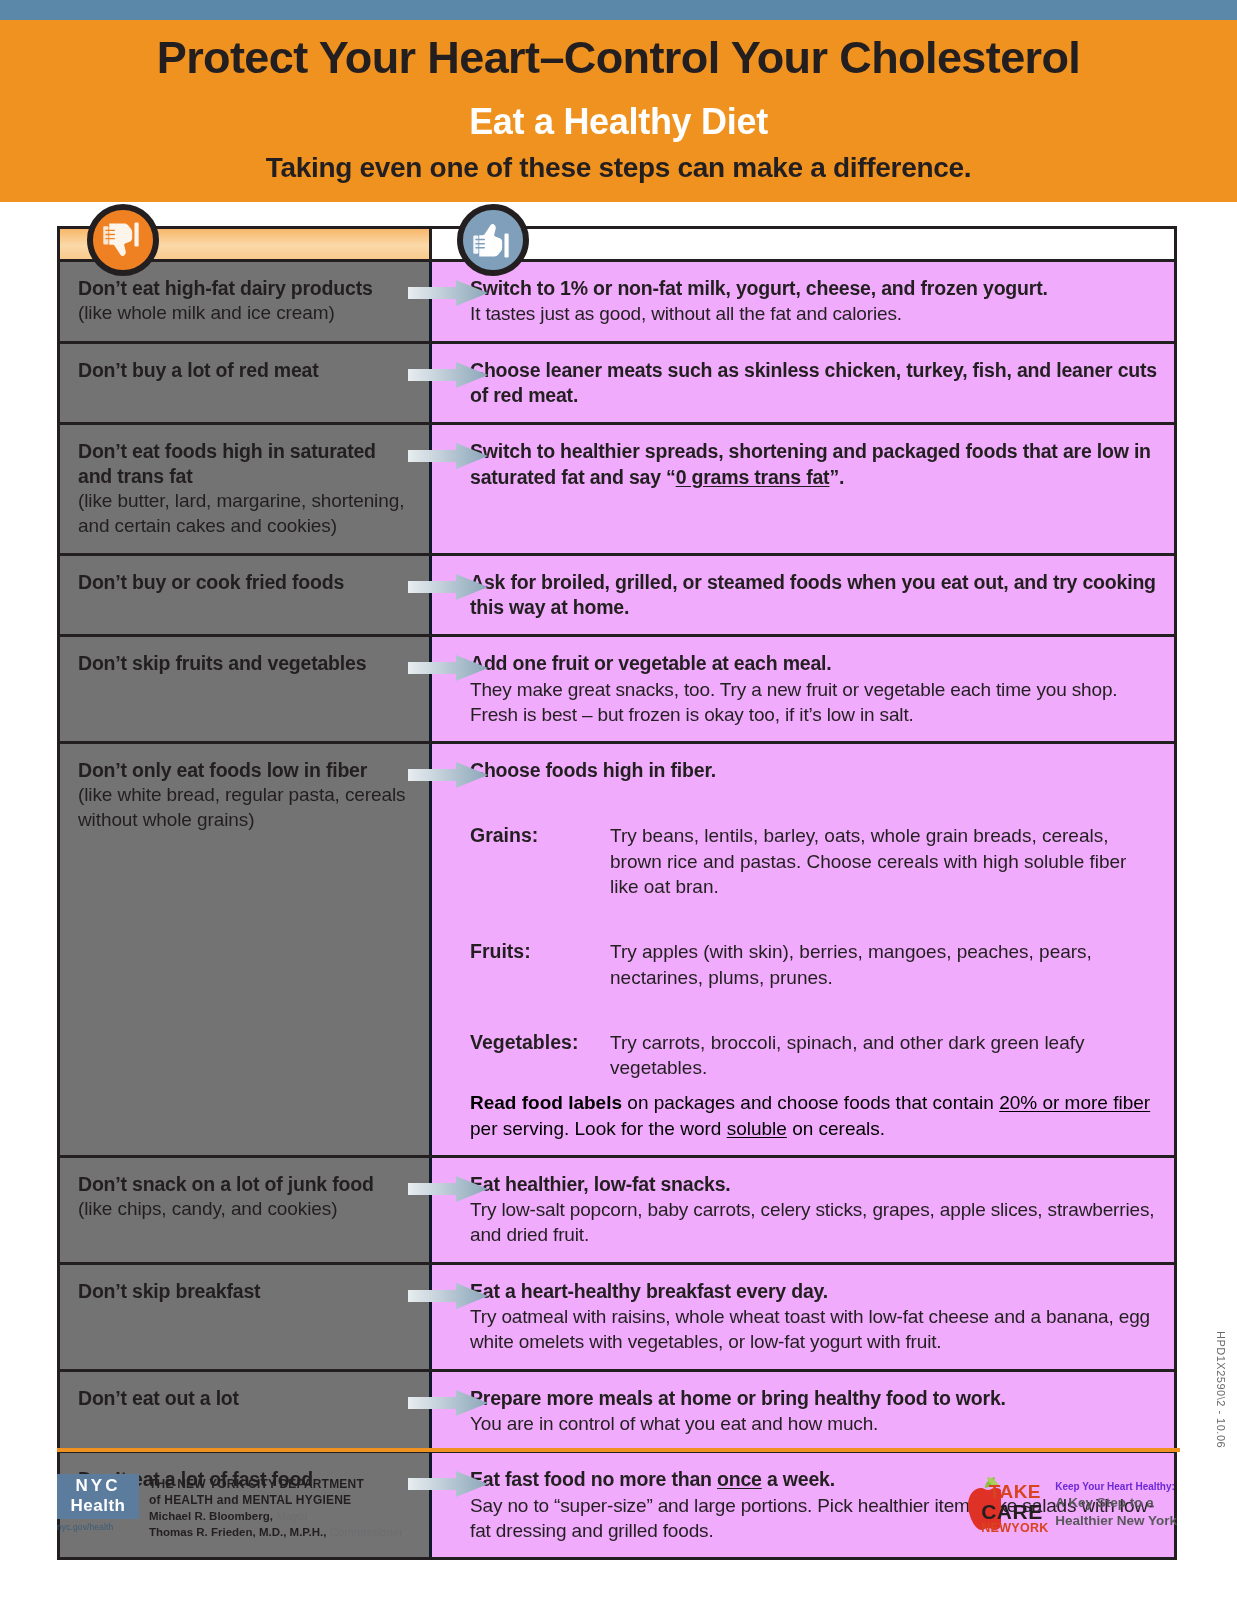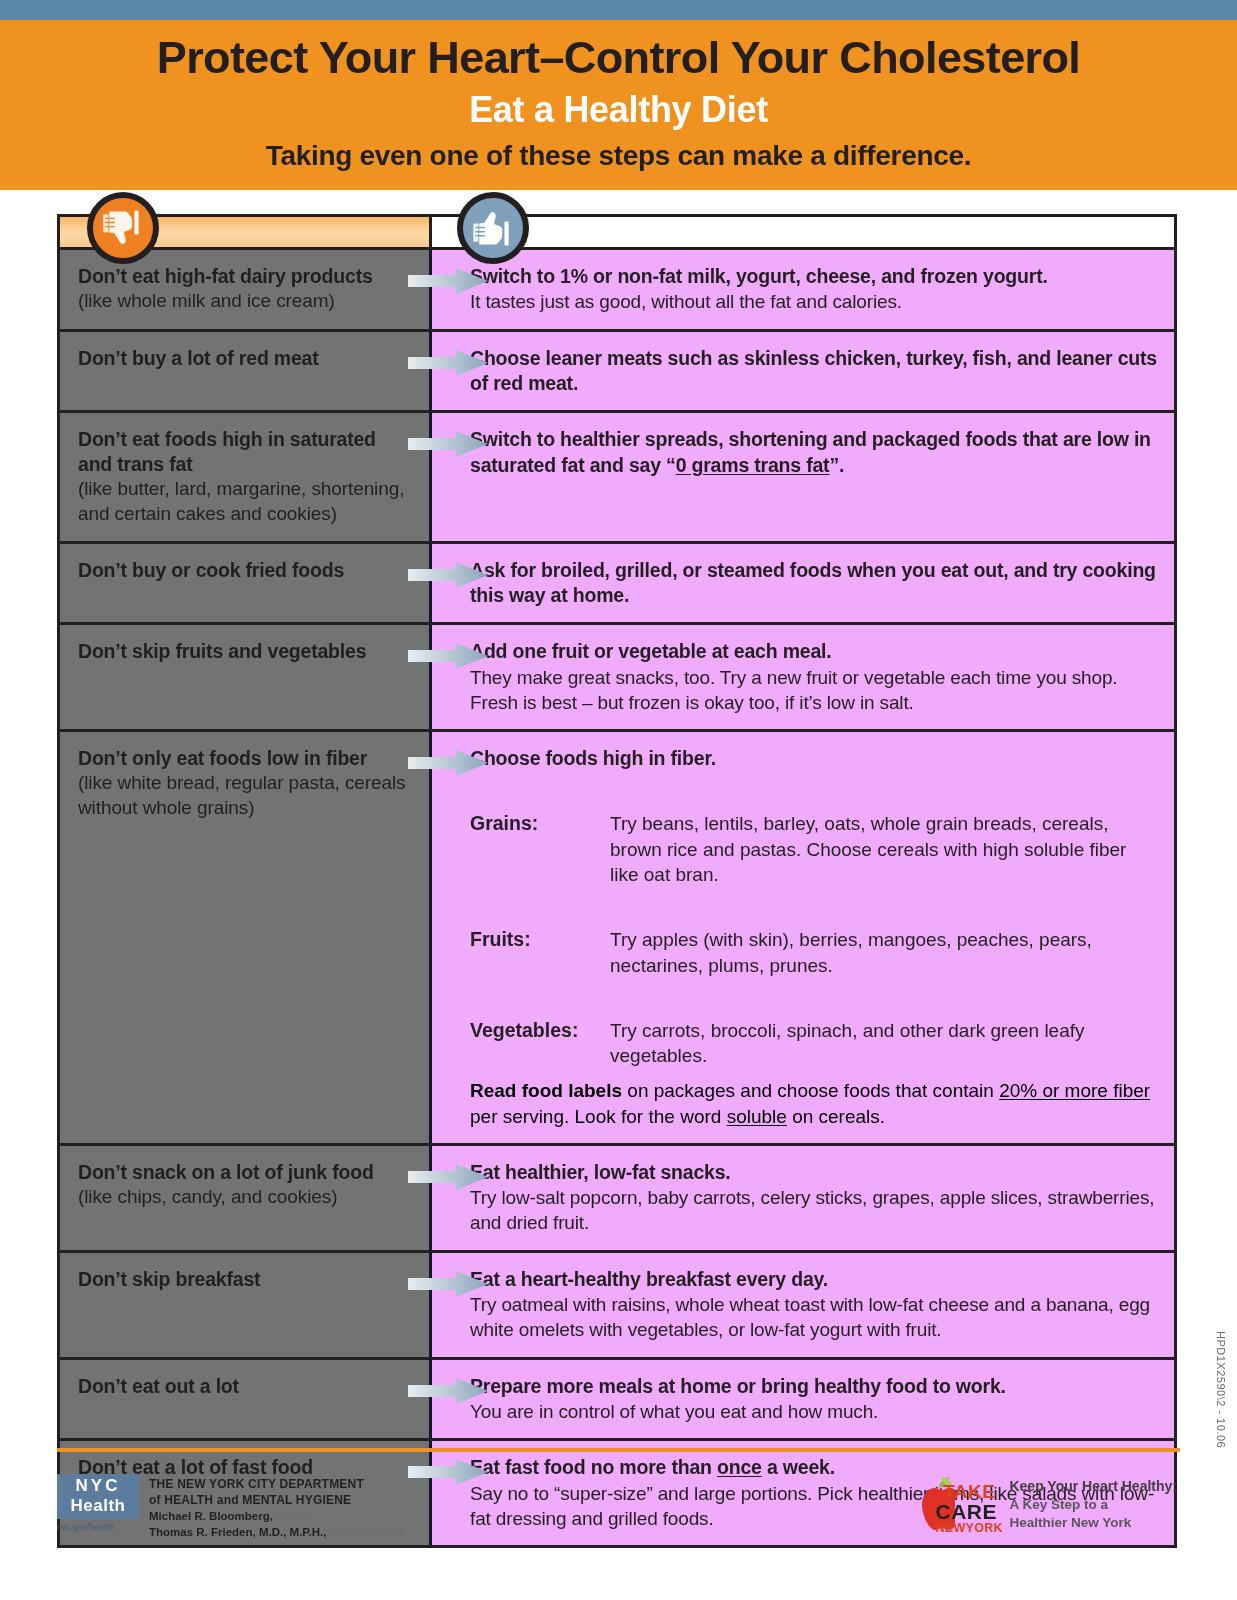--- a/index.html
+++ b/index.html
@@ -35,21 +35,21 @@
     color: #231f20;
     letter-spacing: -0.6px;
     line-height: 1.08;
     white-space: nowrap;
   }
   .banner h2 {
     font-size: 36px;
     font-weight: 700;
     color: #ffffff;
     line-height: 1.25;
-    margin-top: 4px;
+    margin-top: 16px;
     letter-spacing: -0.3px;
   }
   .banner h3 {
     font-size: 28px;
     font-weight: 700;
     color: #231f20;
     line-height: 1.3;
     margin-top: 6px;
     letter-spacing: -0.3px;
   }
@@ -241,21 +241,21 @@
   .tcny { display: flex; align-items: center; gap: 8px; }
   .tcny-mark { position: relative; width: 96px; height: 62px; }
   .tcny-words {
     position: absolute; left: 30px; top: 8px;
     line-height: 1.0;
   }
   .tcny-words .w1 { font-size: 19px; font-weight: 700; color: #d8441f; letter-spacing: 0.5px; display:block;text-align:center;}
   .tcny-words .w2 { font-size: 21px; font-weight: 700; color: #231f20; letter-spacing: 0.5px; display:block;}
   .tcny-words .w3 { font-size: 12.5px; font-weight: 700; color: #d8441f; letter-spacing: 0.3px; display:block;}
   .tcny-tag { line-height: 1.35; }
-  .tcny-tag .t1 { font-size: 14px; font-weight: 700; color: #404040; }
+  .tcny-tag .t1 { font-size: 10px; font-weight: 700; color: #6d28d9; }
   .tcny-tag .t2, .tcny-tag .t3 { font-size: 13.5px; font-weight: 700; color: #58585b; }
 </style>
 </head>
 <body>
 
 <div class="page">
 
   <div class="top-strip"></div>
 
   <div class="banner">

